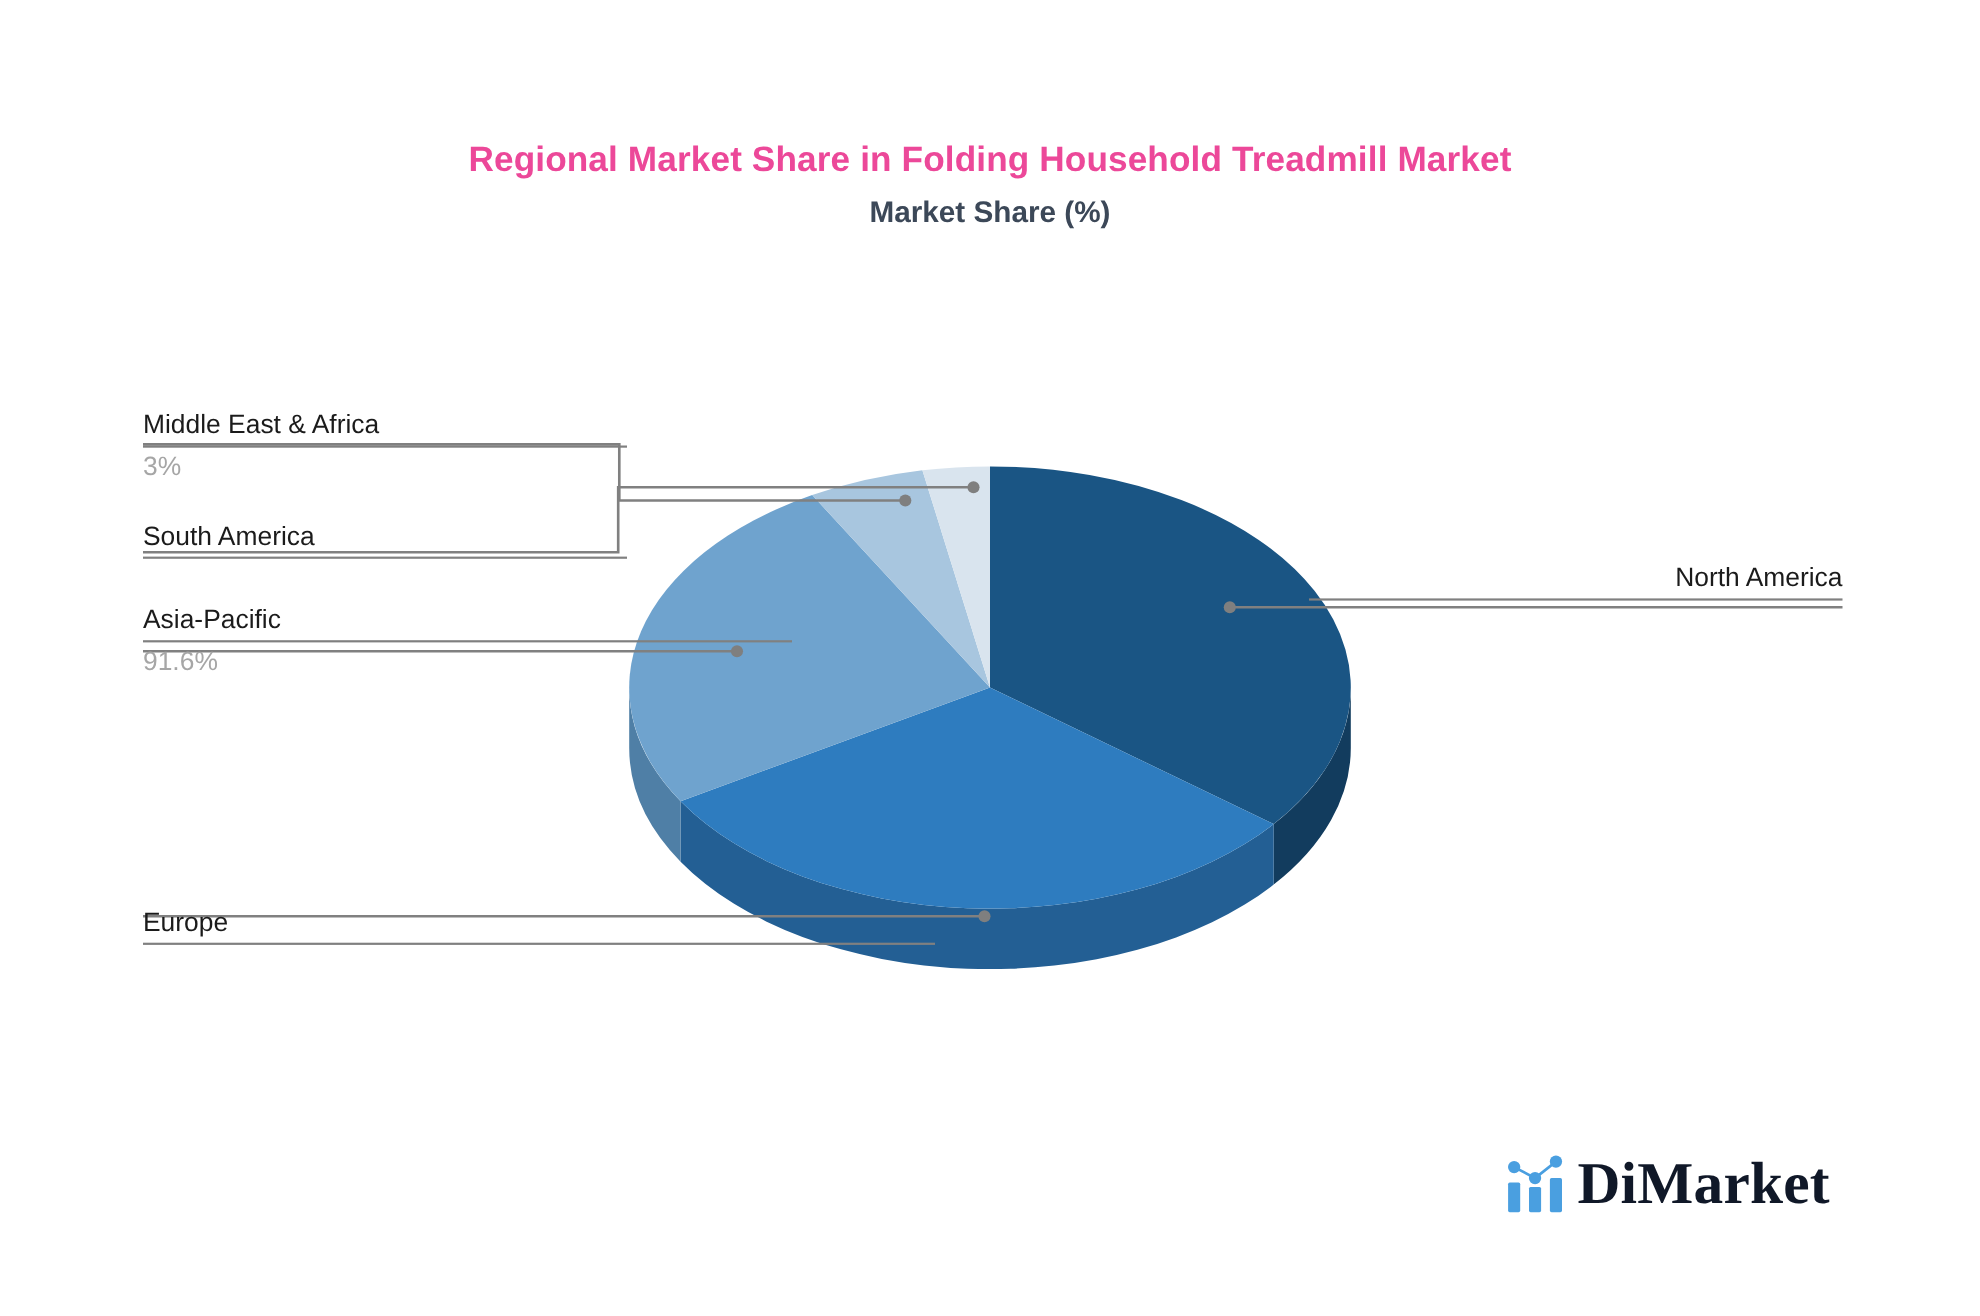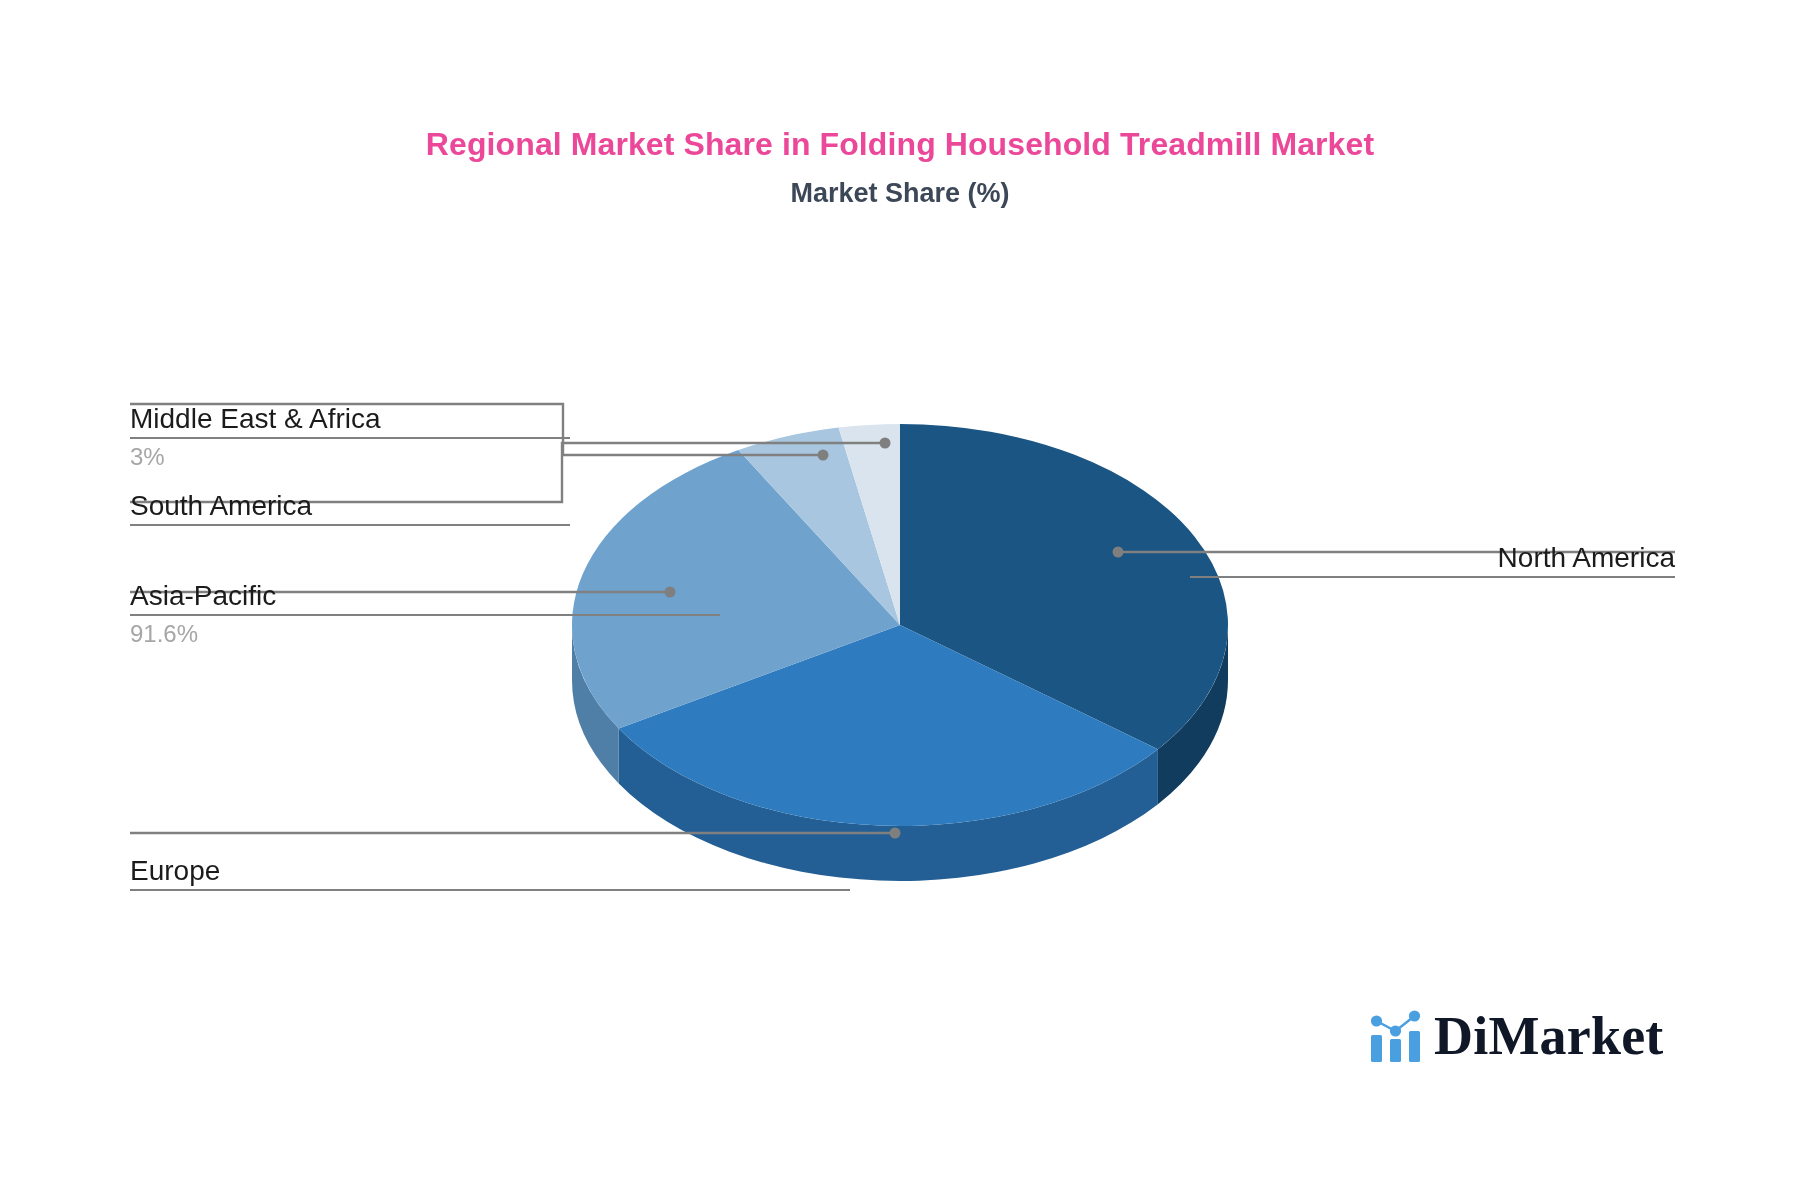--- a/index.html
+++ b/index.html
@@ -44,58 +44,57 @@
     font-weight: bold;
     color: #3c4858;
   }
 
   
   .callout {
     position: absolute;
     width: 430px;
   }
   .callout .c-name {
-    font-size: 28px;
+    font-size: 24px;
     color: #1b1b1b;
     line-height: 30px;
     white-space: nowrap;
-    margin-top: 32px;
   }
   .callout .c-rule {
     height: 0;
     border-top: 2px solid #808080;
     margin-top: 3px;
     margin-bottom: 3px;
   }
   .callout .c-value {
     font-size: 24px;
     color: #a6a6a6;
     line-height: 30px;
   }
   .callout.left { text-align: left; }
   .callout.right { text-align: right; }
 
   #cal-mea    { left: 130px; top: 372px; width: 440px; }
-  #cal-sa     { left: 130px; top: 459px; width: 440px; }
+  #cal-sa     { left: 130px; top: 473px; width: 440px; }
   #cal-ap     { left: 130px; top: 549px; width: 590px; }
   #cal-eu     { left: 130px; top: 824px; width: 720px; }
   #cal-na     { left: 1190px; top: 511px; width: 485px; }
 
   
   #chart-svg {
     position: absolute;
     left: 0;
     top: 0;
   }
 
   
   #logo {
     position: absolute;
     left: 1368px;
-    top: 1000px;
+    top: 1040px;
     height: 72px;
     display: flex;
     align-items: center;
     gap: 8px;
   }
   #logo .logo-word {
     font-family: "Liberation Serif", serif;
     font-size: 54px;
     font-weight: bold;
     color: #101828;

